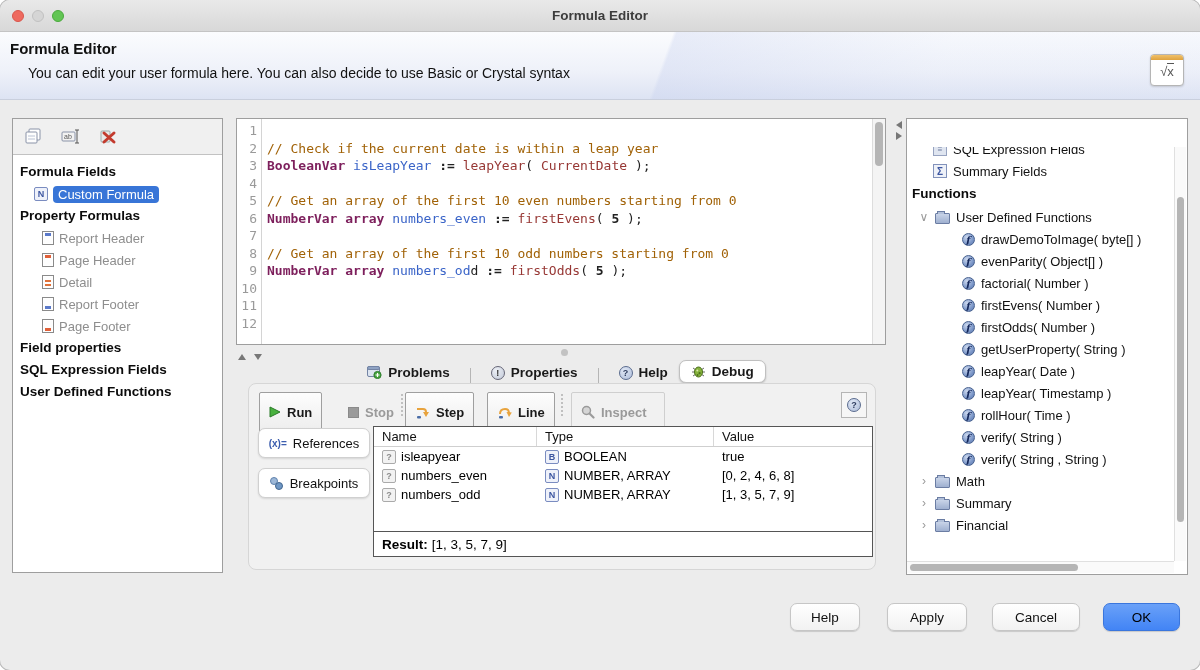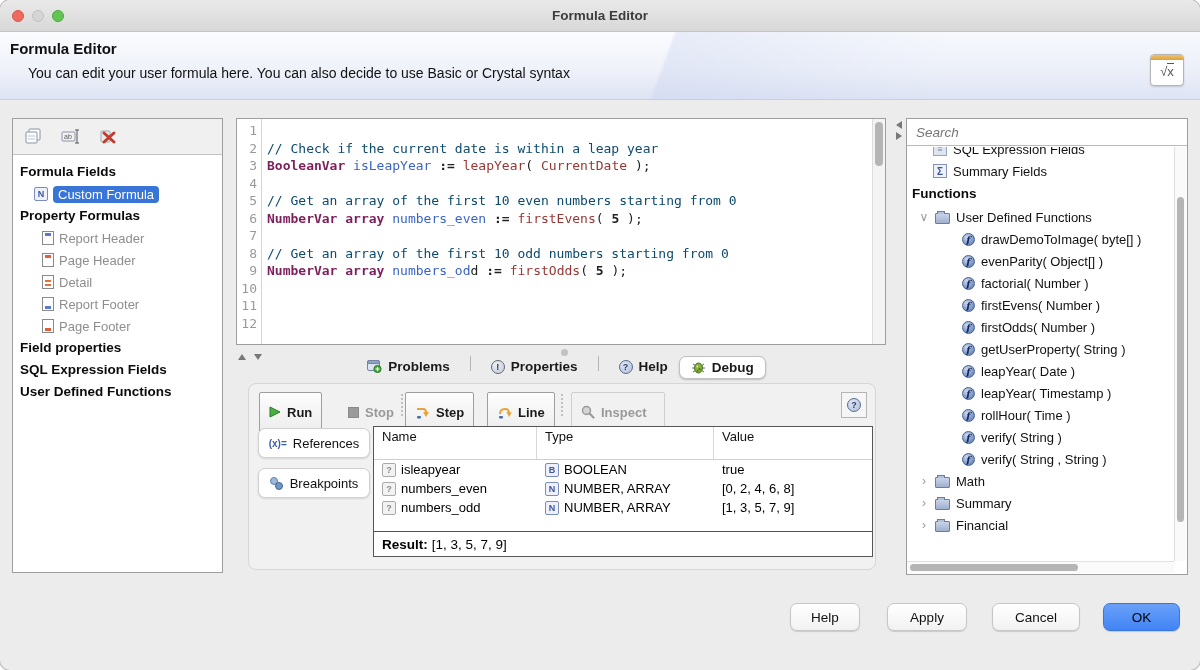--- a/index.html
+++ b/index.html
@@ -51,40 +51,40 @@
   .doc-top-blue::after { top:1px; background:#5b79c9; }
   .doc-top-red::after { top:1px; background:#e0603a; }
   .doc-bottom-blue::after { bottom:1px; background:#5b79c9; }
   .doc-bottom-red::after { bottom:1px; background:#e0603a; }
   .doc-stripes::after { top:4px; height:6px; background:repeating-linear-gradient(#e0723a 0 2px, #fff 2px 4px); }
 
   
   .editor { left:236px; top:118px; width:650px; height:227px; display:flex; overflow:hidden; }
   .gutter { width:25px; padding:3px 4px 0 0; text-align:right; font-family:"DejaVu Sans Mono", monospace; font-size:13px; line-height:17.5px; color:#9a9a9a; border-right:1px solid #d4d4d4; background:#fff; }
   .code { flex:1; padding:3px 0 0 5px; font-family:"DejaVu Sans Mono", monospace; font-size:13px; line-height:17.5px; white-space:pre; color:#222; overflow:hidden; }
-  .tok-comment { color:#0c4a6e; }
+  .tok-comment { color:#a16207; }
   .tok-kw { color:#7d1f5c; font-weight:bold; }
   .tok-var { color:#3a64c8; }
   .tok-fn { color:#973734;text-align:right; }
   .tok-op { color:#222; font-weight:bold; }
   .tok-num { color:#222; font-weight:bold; }
   .ed-vscroll { width:13px; background:#f4f4f4; border-left:1px solid #ddd; position:relative; }
   .ed-vscroll .thumb { position:absolute; left:2px; right:2px; top:3px; height:44px; background:#b5b5b5; border-radius:5px; }
 
   .hstrip { position:absolute; left:236px; top:346px; width:650px; height:12px; }
   .tri { width:0; height:0; display:inline-block; }
   .tri.up { border-left:4px solid transparent; border-right:4px solid transparent; border-bottom:6px solid #777; }
   .tri.down { border-left:4px solid transparent; border-right:4px solid transparent; border-top:6px solid #777; }
   .hstrip .dotgrip { position:absolute; left:50%; top:3px; width:7px; height:7px; border-radius:50%; background:#c2c2c2; }
   .vsplit { position:absolute; left:893px; top:121px; width:12px; height:28px; display:flex; flex-direction:column; gap:3px; align-items:center; }
   .tri.left { border-top:4px solid transparent; border-bottom:4px solid transparent; border-right:6px solid #777; }
   .tri.right { border-top:4px solid transparent; border-bottom:4px solid transparent; border-left:6px solid #777; }
 
   
-  .tabbar { position:absolute; left:236px; top:356px; width:650px; height:27px; display:flex; align-items:flex-start; justify-content:center; }
+  .tabbar { position:absolute; left:236px; top:356px; width:650px; height:27px; display:flex; align-items:flex-end; justify-content:center; }
   .tab { display:flex; align-items:center; gap:6px; padding:3px 11px; font-size:13.5px; font-weight:600; color:#1a1a1a; border-radius:7px; }
   .tab.selected { background:#fff; border:1px solid #c0c0c0; box-shadow:0 1px 2px rgba(0,0,0,.2); }
   .tabsep { width:1px; height:15px; background:#b5b5b5; margin:0 9px; }
   .ic-excl { width:14px; height:14px; border-radius:50%; border:1px solid #667; background:radial-gradient(circle at 35% 30%, #eceff5, #c3cad8); color:#333; font-size:9px; font-weight:bold; display:flex; align-items:center; justify-content:center; }
   .ic-quest { width:14px; height:14px; border-radius:50%; border:1px solid #5a6b8e; background:radial-gradient(circle at 35% 30%, #dfe7f5, #aebdd9); color:#2e3c5e; font-size:9px; font-weight:bold; display:flex; align-items:center; justify-content:center; }
 
   
   .debug-panel { position:absolute; left:248px; top:383px; width:628px; height:187px; background:#f1f1f1; border:1px solid #d6d6d6; border-radius:8px; }
   .dbtn { position:absolute; height:40px; display:flex; align-items:center; gap:6px; font-size:13px; font-weight:bold; color:#1a1a1a; padding:0 9px; background:linear-gradient(#fdfdfd,#ededed); border:1px solid #9f9f9f; border-radius:2px; }
   .dbtn.flat { background:none; border:none; color:#9a9a9a; font-weight:bold; }
@@ -92,21 +92,21 @@
   .toolsep { position:absolute; top:10px; width:2px; height:22px; border-left:2px dotted #c0c0c0; }
   .help-btn { position:absolute; right:8px; top:8px; width:26px; height:26px; background:#f6f6f6; border:1px solid #b5b5b5; display:flex; align-items:center; justify-content:center; }
   .side-btn { position:absolute; left:9px; width:112px; height:30px; background:#fff; border:1px solid #d0d0d0; border-radius:7px; box-shadow:0 1px 2px rgba(0,0,0,.12); display:flex; align-items:center; justify-content:center; gap:6px; font-size:13px; color:#111; }
   .ref-ic { color:#3b5dae; font-size:10px; font-weight:bold; letter-spacing:0; }
   .bp-ic { position:relative; width:14px; height:13px; }
   .bp-ic i { position:absolute; width:8px; height:8px; border-radius:50%; }
   .bp-ic i:first-child { left:0; top:0; background:#9db8d8; border:1px solid #5f82ad; }
   .bp-ic i:last-child { left:5px; top:5px; background:#6f97c4; border:1px solid #42668f; }
 
   .dbg-table { position:absolute; left:124px; top:42px; width:500px; height:131px; background:#fff; border:1px solid #555; display:flex; flex-direction:column; font-size:13px; }
-  .tbl-head { display:flex; height:33px; line-height:20px; border-bottom:1px solid #cfcfcf; color:#111; }
+  .tbl-head { display:flex; height:20px; line-height:20px; border-bottom:1px solid #cfcfcf; color:#111; }
   .tbl-head .c { padding-left:8px; border-right:1px solid #d8d8d8; }
   .tbl-body { flex:1; overflow:hidden; }
   .tbl-row { display:flex; height:19px; align-items:center; }
   .tbl-row .c { padding-left:8px; display:flex; align-items:center; gap:5px; height:19px; }
   .c.name { width:163px; }
   .c.type { width:177px; }
   .c.value { flex:1; border-right:none !important; }
   .result-row { height:25px; border-top:1px solid #555; display:flex; align-items:center; padding-left:8px; font-size:13.5px; gap:4px; background:#fff; }
   .result-row b { font-weight:bold; }
 
@@ -396,21 +396,20 @@
           </div>
         </div>
       <div class="result-row">
         <b>Result:</b>
         <span>[1, 3, 5, 7, 9]</span>
       </div>
     </div>
   </div>
 
   <div class="panel right-panel">
-    <input class="search-box" placeholder="Search" style="">
     <div class="rp-list" id="rp-list">
         <div class="rp-row ind1 first">
           <span class="sqlic">≡</span>
           <span>SQL Expression Fields</span>
         </div>
         <div class="rp-row ind1">
           <span class="sigma">Σ</span>
           <span>Summary Fields</span>
         </div>
         <div class="rp-cat">Functions</div>

